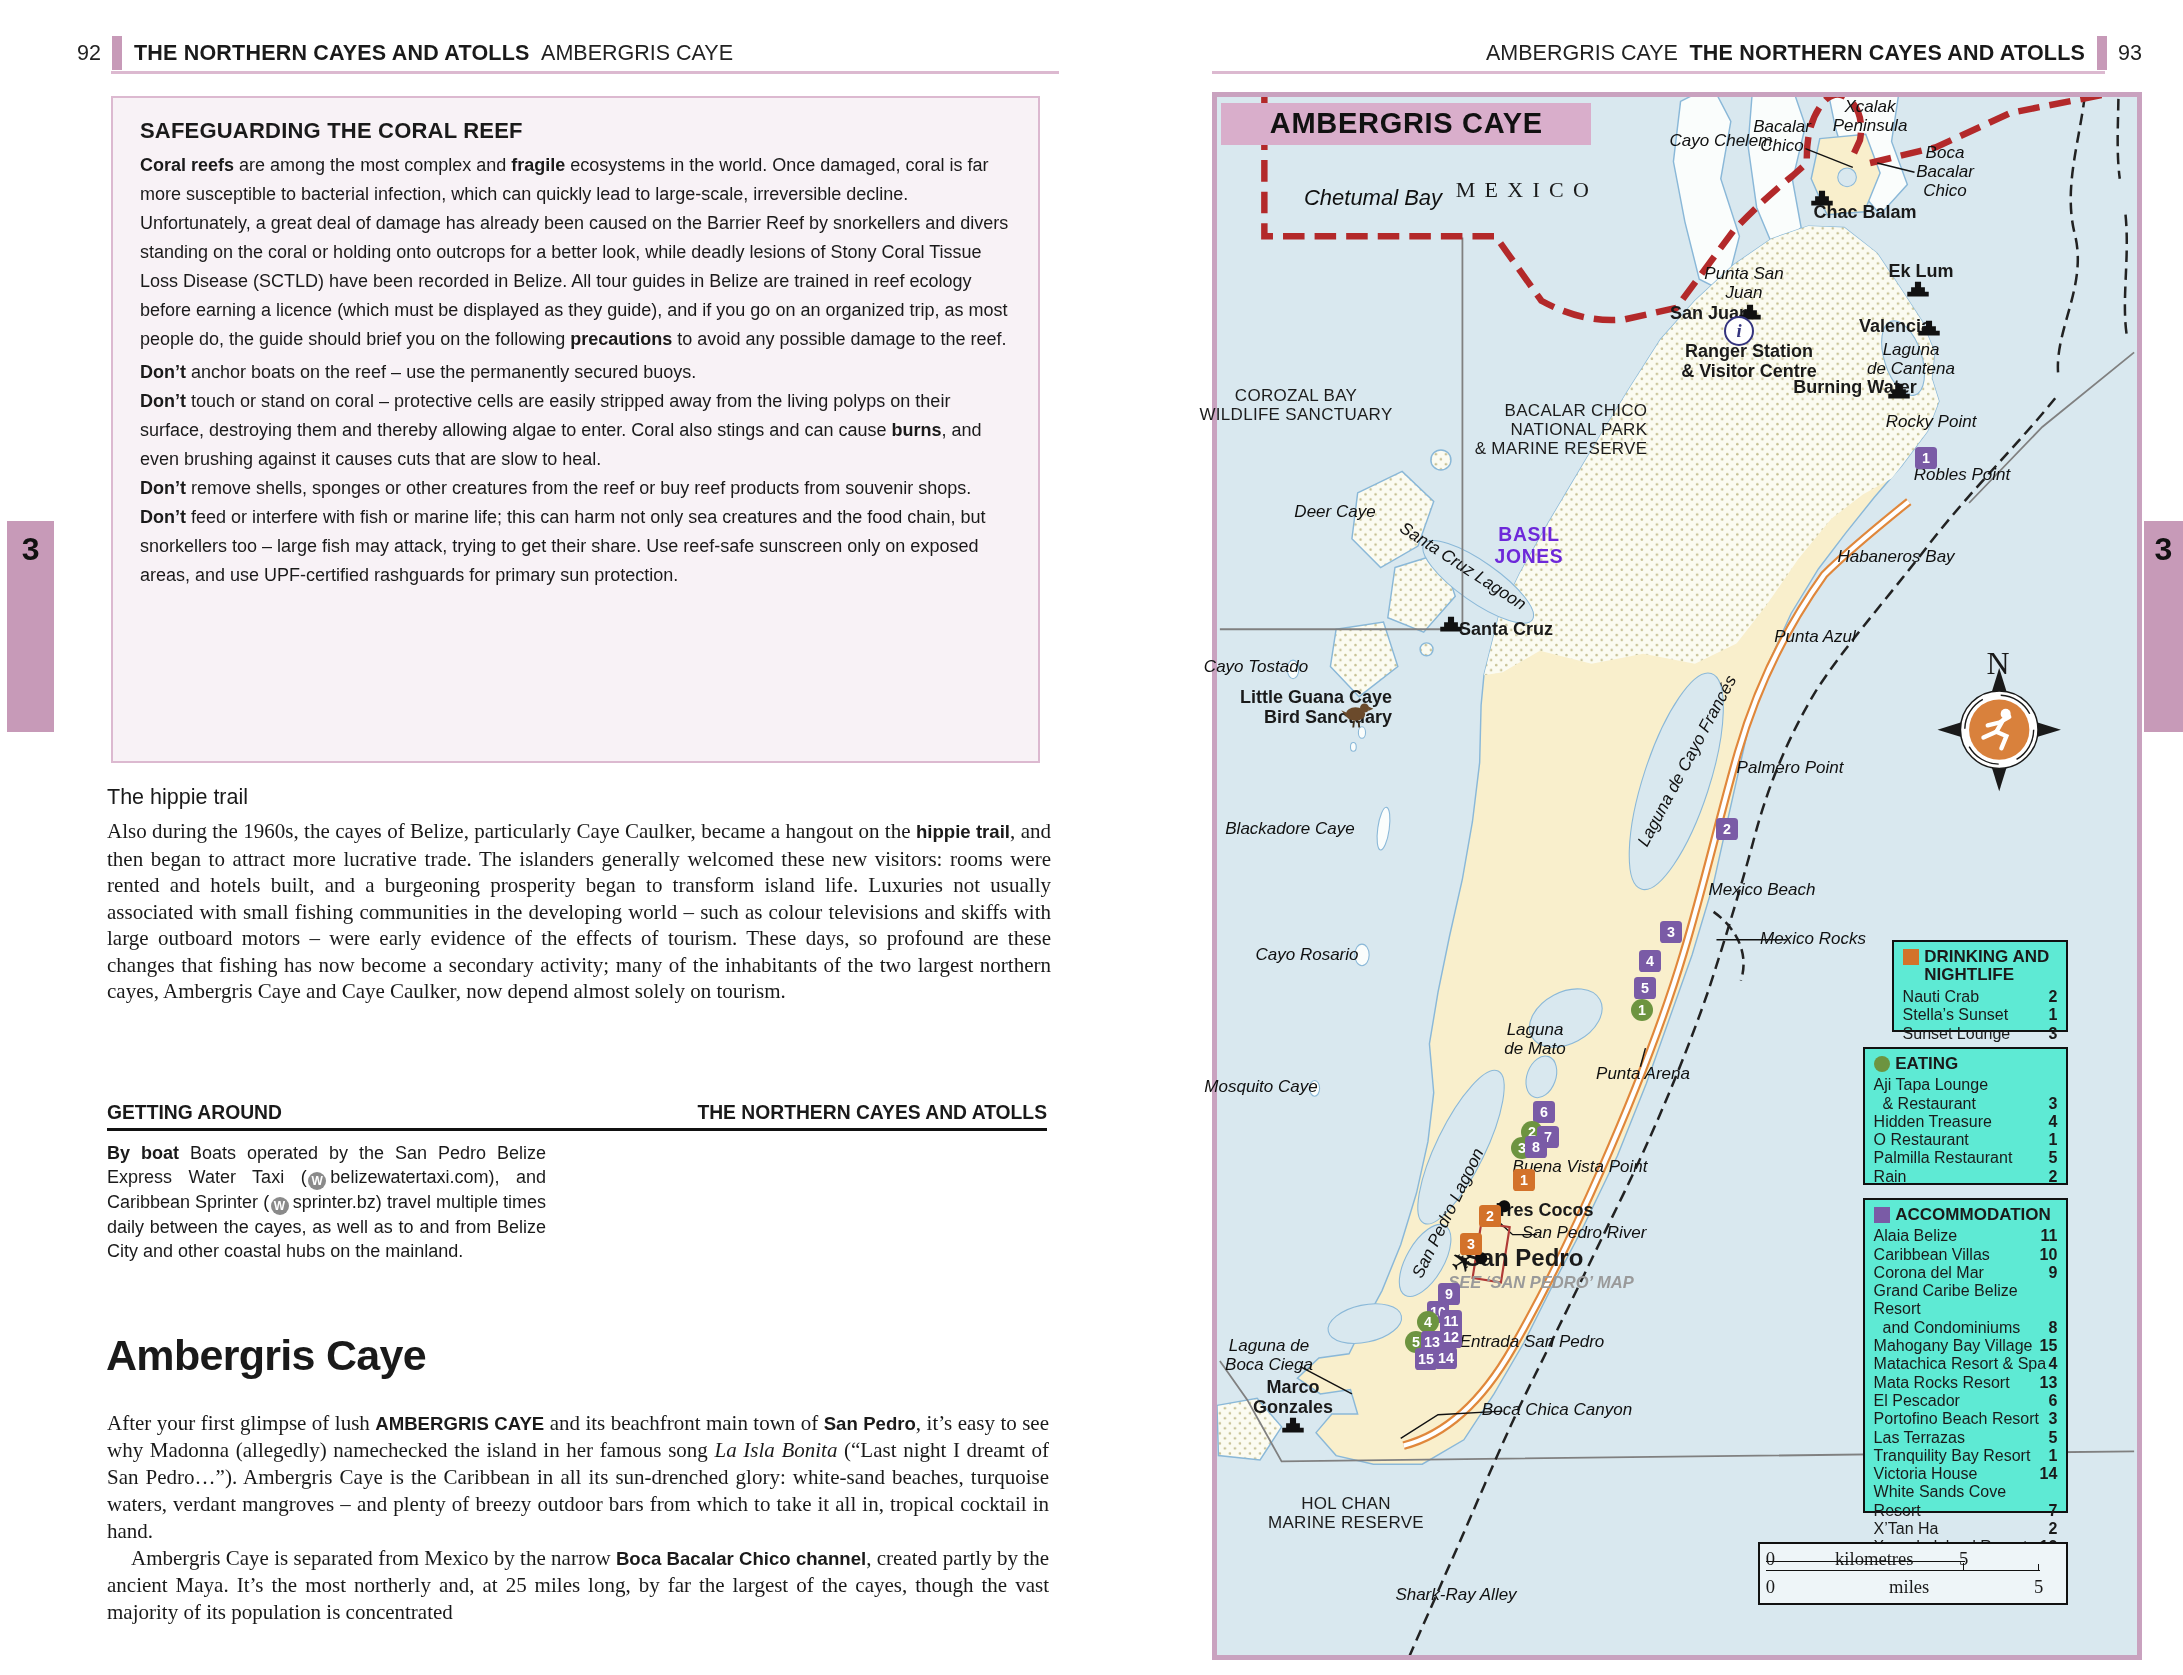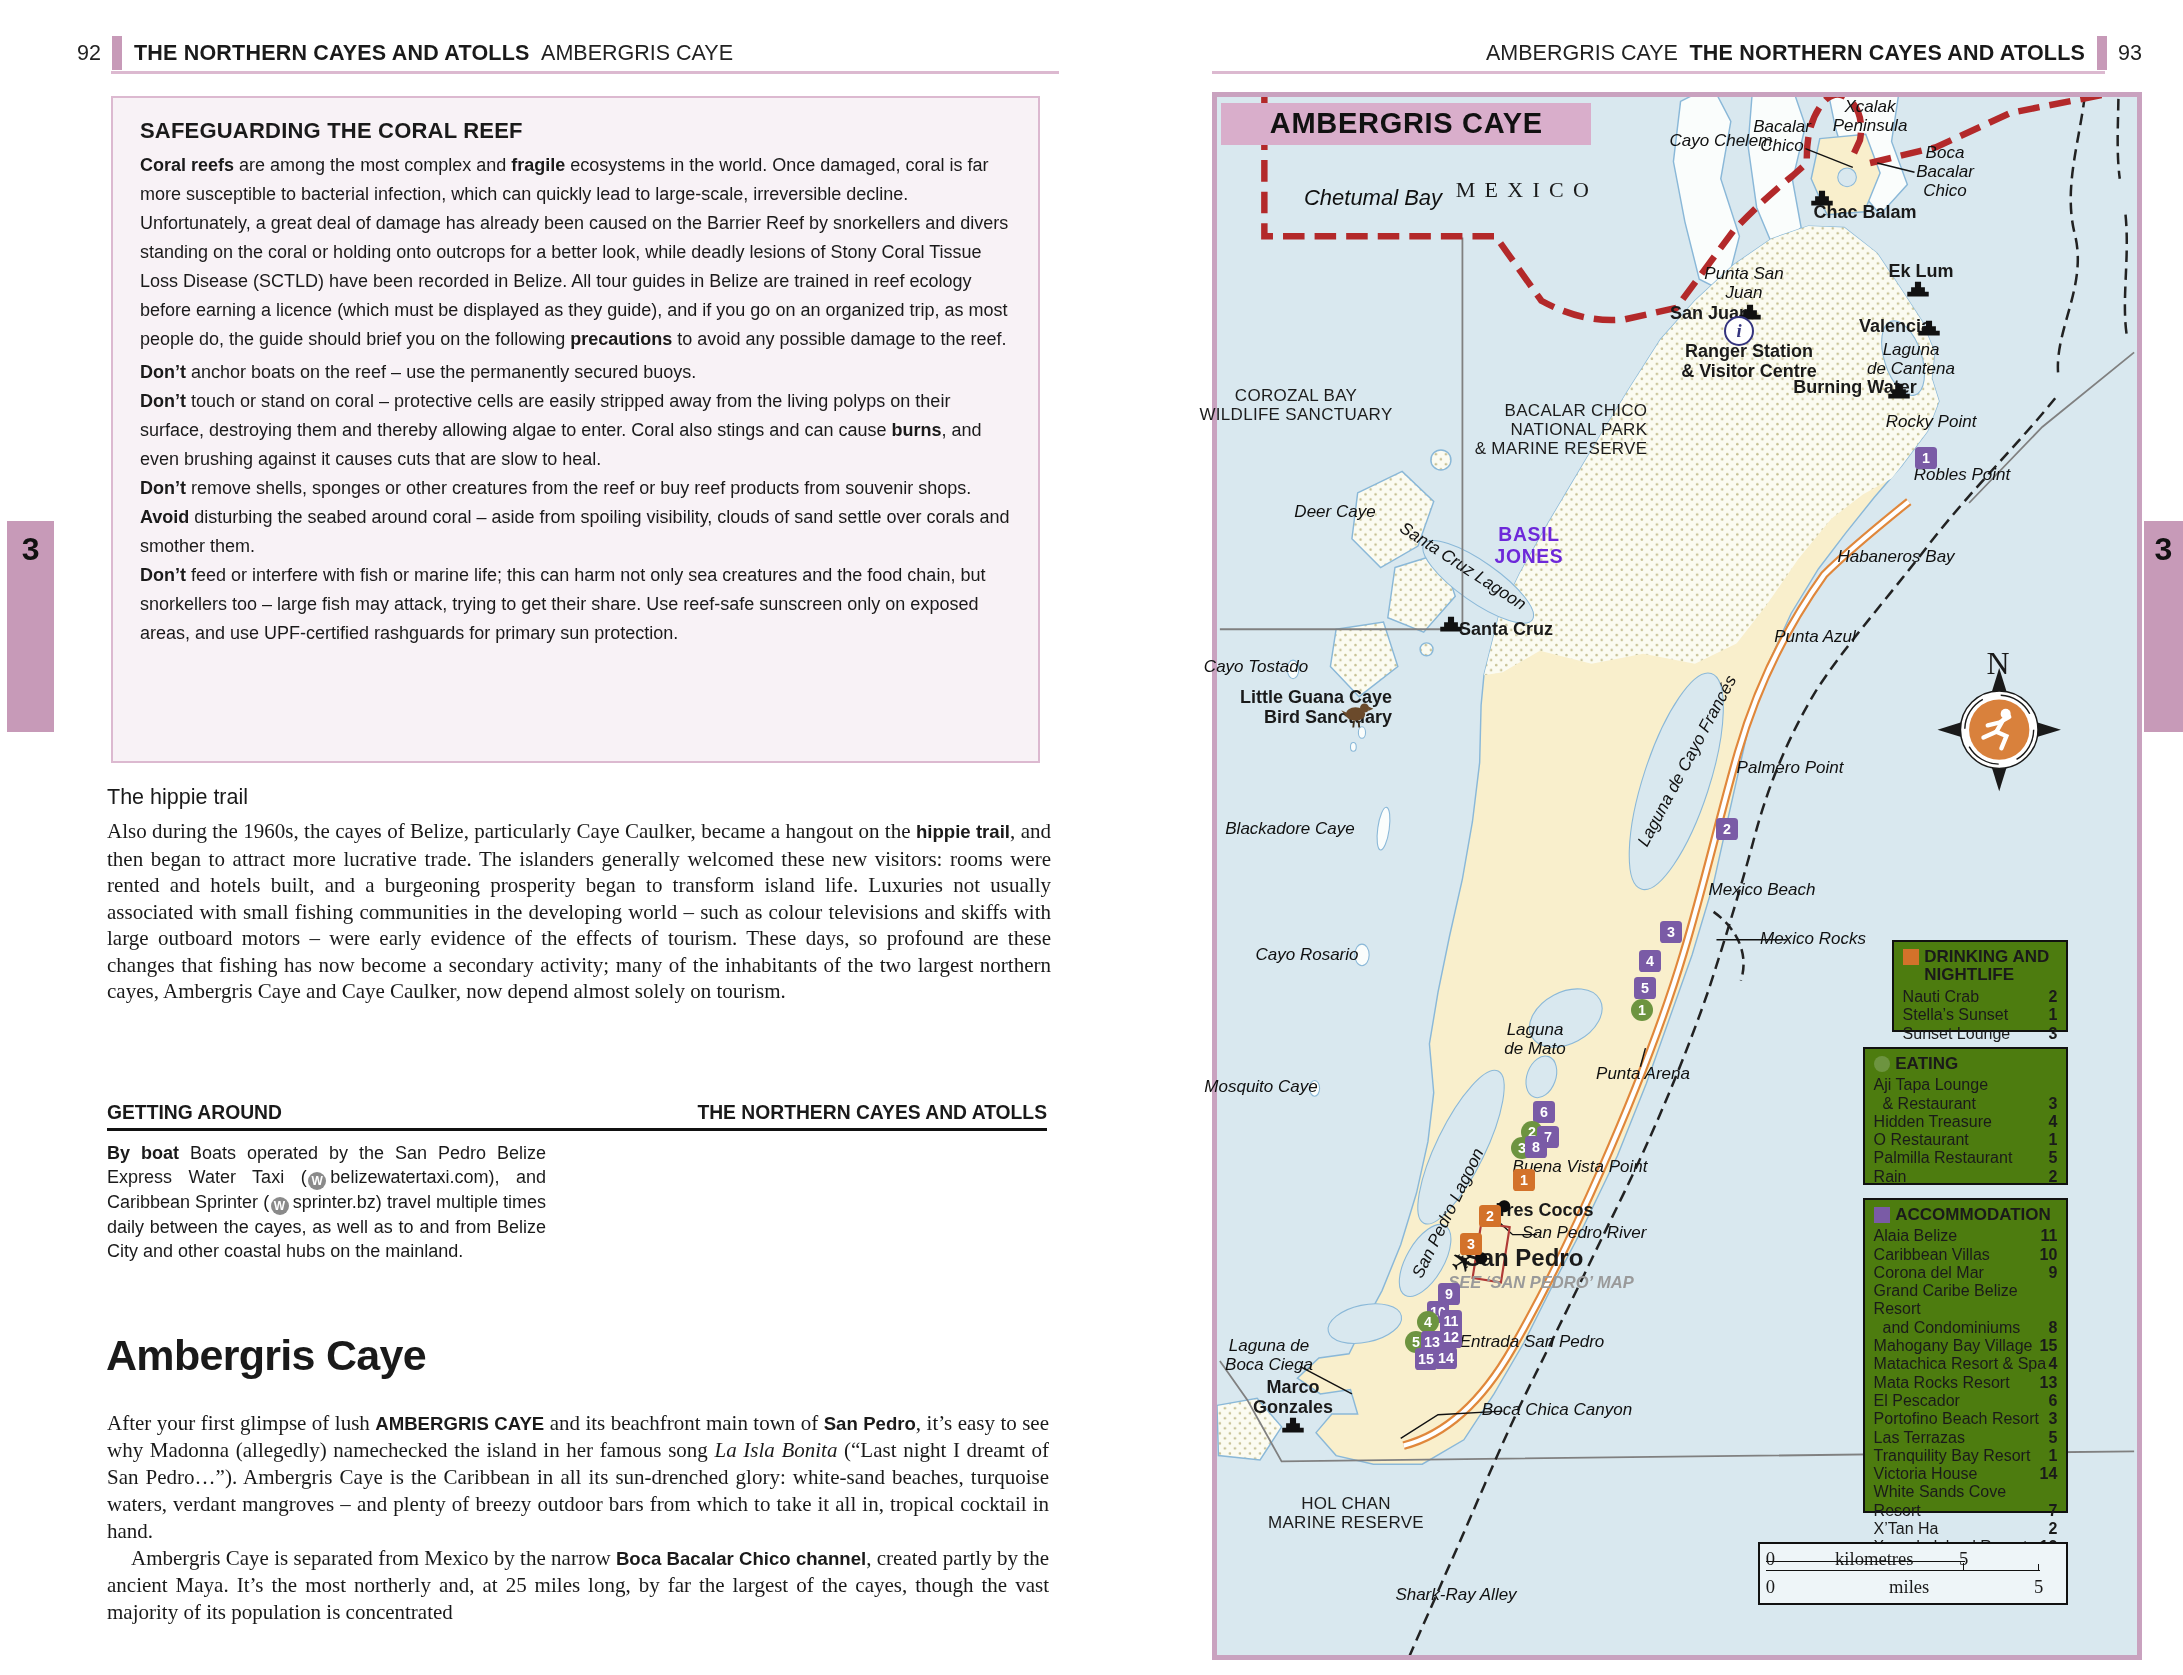--- a/index.html
+++ b/index.html
@@ -85,21 +85,21 @@
   .ruins{position:absolute;transform:translate(-50%,-50%);z-index:5;}
   .dot{position:absolute;width:11.5px;height:11.5px;border-radius:50%;background:#0d0d0d;transform:translate(-50%,-50%);z-index:5;}
   #info-icon{position:absolute;width:26px;height:26px;border-radius:50%;border:2.1px solid #33337e;background:#fff;
              color:#33337e;font-family:"Liberation Serif",serif;font-style:italic;font-weight:bold;font-size:18.6px;
              display:flex;align-items:center;justify-content:center;transform:translate(-50%,-50%);z-index:6;}
   #plane-icon{position:absolute;font-family:"DejaVu Sans",sans-serif;font-size:29px;color:#111;
               transform:translate(-50%,-50%) rotate(-34deg);z-index:6;}
   #bird-icon{position:absolute;transform:translate(-50%,-50%);z-index:6;}
 
   
-  .legendbox{position:absolute;background:#4d7c0f;border:2.1px solid #111;box-sizing:border-box;padding:5.7px 8.6px 4.3px 8.6px;z-index:7;}
+  .legendbox{position:absolute;background:#5eead4;border:2.1px solid #111;box-sizing:border-box;padding:5.7px 8.6px 4.3px 8.6px;z-index:7;}
   .legtitle{display:flex;gap:5.7px;font-weight:bold;font-size:17px;line-height:1.1;white-space:pre-line;margin-bottom:2.9px;}
   .sw{flex:0 0 auto;width:16px;height:16px;margin-top:1.4px;}
   .sw.drink{background:var(--marker_orange,#d3722a);}
   .sw.eat{background:var(--marker_green,#6d9440);border-radius:50%;}
   .sw.acc{background:var(--marker_purple,#7a5ba6);}
   .legrow{display:flex;justify-content:space-between;align-items:flex-end;font-size:16px;line-height:18.3px;}
   .legrow .nm{white-space:pre-line;}
   .legrow .no{font-weight:bold;}
 
   
@@ -133,21 +133,20 @@
   <div class="chap-tab" style="left:7.2px;width:47px;">3</div>
   <div class="chap-tab" style="left:2144px;width:39px;">3</div>
 
   <div id="coralbox">
     <div class="pbtitle">SAFEGUARDING THE CORAL REEF</div>
     <p class="pb-p"><span class="bseg">Coral reefs</span><span> are among the most complex and </span><span class="bseg">fragile</span><span> ecosystems in the world. Once damaged, coral is far more susceptible to bacterial infection, which can quickly lead to large-scale, irreversible decline. Unfortunately, a great deal of damage has already been caused on the Barrier Reef by snorkellers and divers standing on the coral or holding onto outcrops for a better look, while deadly lesions of Stony Coral Tissue Loss Disease (SCTLD) have been recorded in Belize. All tour guides in Belize are trained in reef ecology before earning a licence (which must be displayed as they guide), and if you go on an organized trip, as most people do, the guide should brief you on the following </span><span class="bseg">precautions</span><span> to avoid any possible damage to the reef.</span></p>
     <div>
         <p class="rule"><span class="bseg">Don’t</span><span> anchor boats on the reef – use the permanently secured buoys.</span></p>
         <p class="rule"><span class="bseg">Don’t</span><span> touch or stand on coral – protective cells are easily stripped away from the living polyps on their surface, destroying them and thereby allowing algae to enter. Coral also stings and can cause </span><span class="bseg">burns</span><span>, and even brushing against it causes cuts that are slow to heal.</span></p>
         <p class="rule"><span class="bseg">Don’t</span><span> remove shells, sponges or other creatures from the reef or buy reef products from souvenir shops.</span></p>
-        <p class="rule"><span class="bseg">Avoid</span><span> disturbing the seabed around coral – aside from spoiling visibility, clouds of sand settle over corals and smother them.</span></p>
         <p class="rule"><span class="bseg">Don’t</span><span> feed or interfere with fish or marine life; this can harm not only sea creatures and the food chain, but snorkellers too – large fish may attack, trying to get their share. Use reef-safe sunscreen only on exposed areas, and use UPF-certified rashguards for primary sun protection.</span></p>
       </div>
   </div>
 
   <div id="hippie-h">The hippie trail</div>
   <div id="hippie-p"><span>Also during the 1960s, the cayes of Belize, particularly Caye Caulker, became a hangout on the </span><span class="bseg">hippie trail</span><span>, and then began to attract more lucrative trade. The islanders generally welcomed these new visitors: rooms were rented and hotels built, and a burgeoning prosperity began to transform island life. Luxuries not usually associated with small fishing communities in the developing world – such as colour televisions and skiffs with large outboard motors – were early evidence of the effects of tourism. These days, so profound are these changes that fishing has now become a secondary activity; many of the inhabitants of the two largest northern cayes, Ambergris Caye and Caye Caulker, now depend almost solely on tourism.</span></div>
 
   <div id="ga-head">
     <span>GETTING AROUND</span>
     <span>THE NORTHERN CAYES AND ATOLLS</span>

